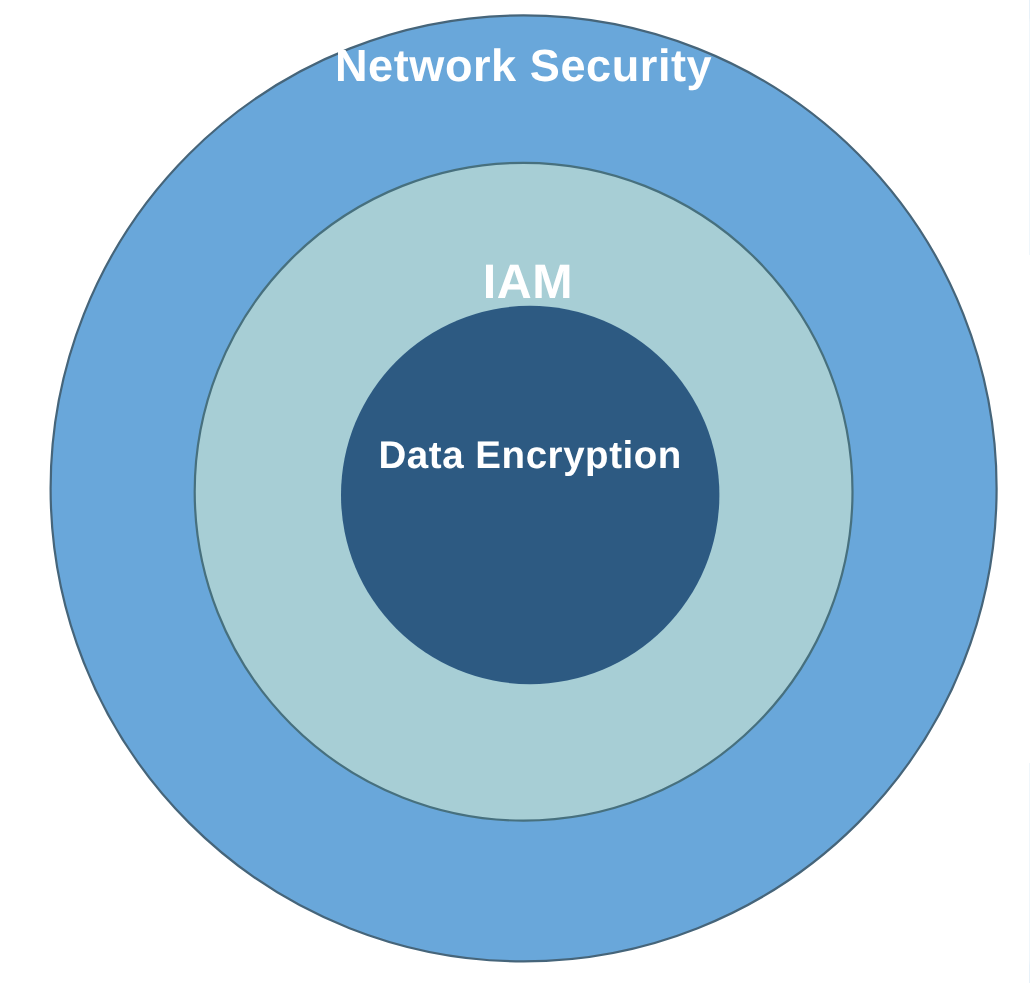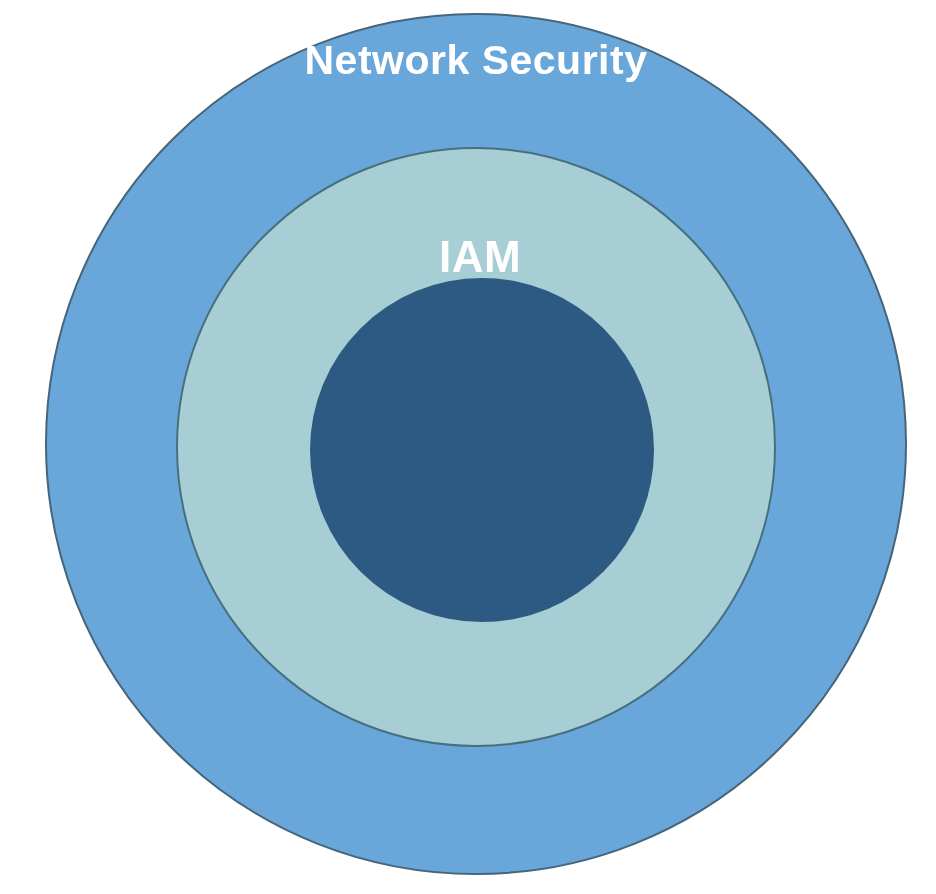--- a/index.html
+++ b/index.html
@@ -81,14 +81,15 @@
   <div class="circle circle-outer" style="background: rgb(105, 167, 218);"></div>
 
   <div class="circle circle-middle" style="background: rgb(167, 206, 213);"></div>
 
   <div class="circle circle-inner" style="background: rgb(45, 90, 130);"></div>
 
   <div class="ring-label label-network">Network Security</div>
 
   <div class="ring-label label-iam">IAM</div>
 
+  <div class="ring-label label-data">Data Encryption</div>
 
 </div>
 
 </body></html>

